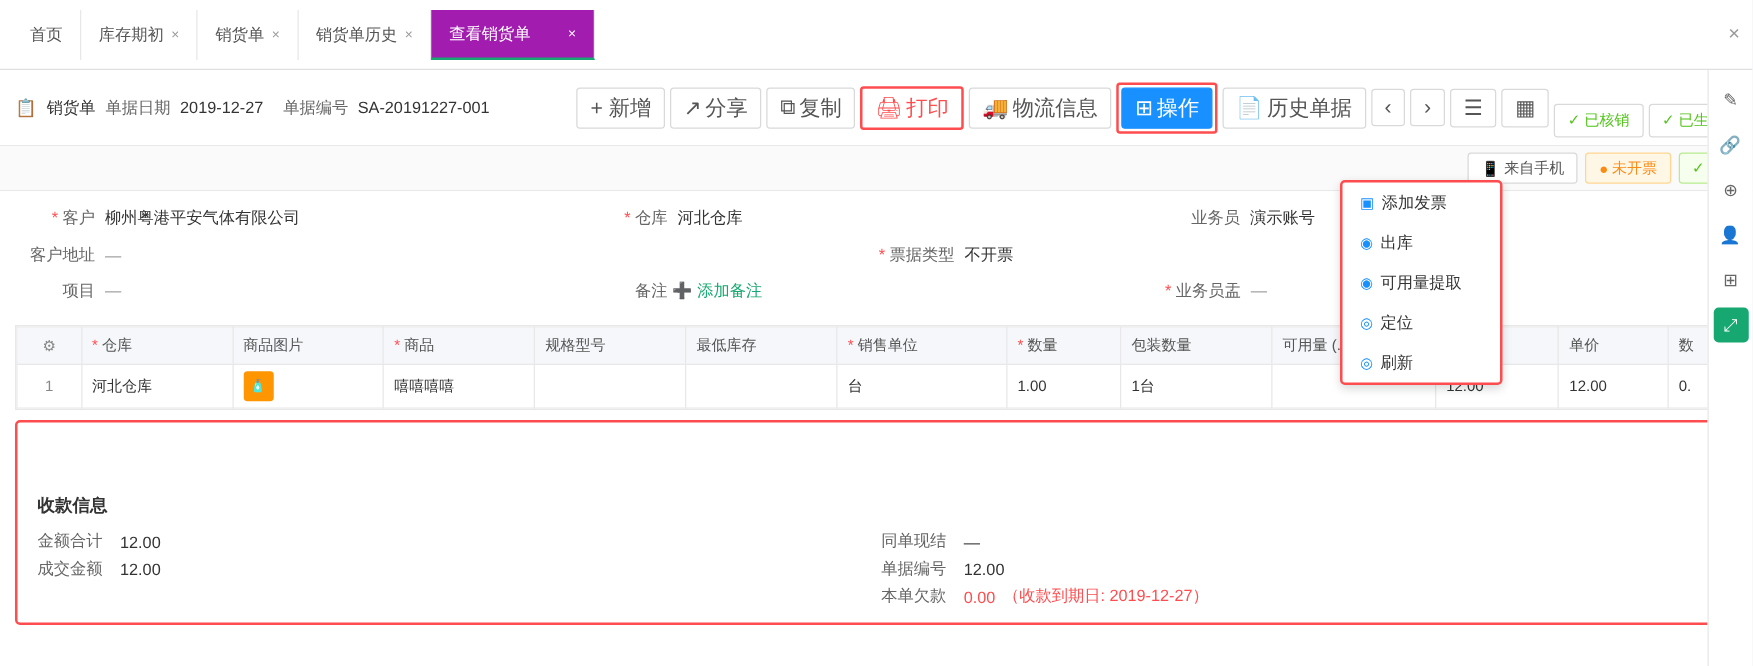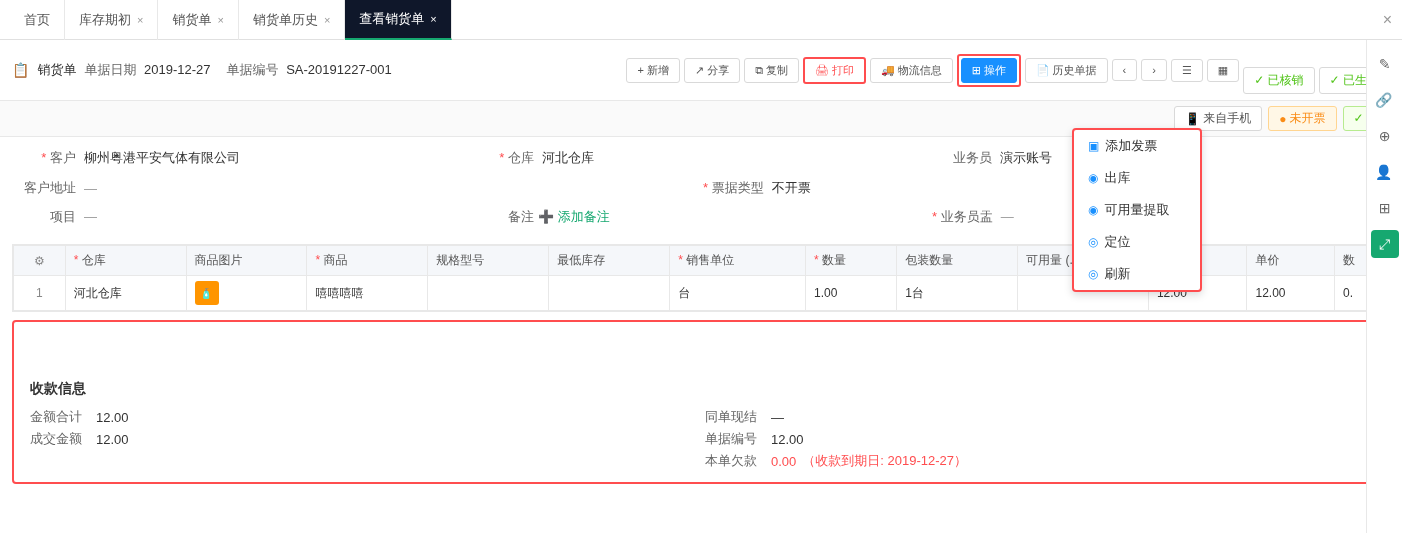--- a/index.html
+++ b/index.html
@@ -2,21 +2,21 @@
 <html><head>
   <meta charset="utf-8">
   <style>
     * { box-sizing: border-box; margin: 0; padding: 0; }
     body { font-family: 'Microsoft YaHei', Arial, sans-serif; font-size: 13px; background: #f0f2f5; color: #333; }
 
     
     .tab-bar {
       display: flex; align-items: center; background: #fff;
       border-bottom: 1px solid #e0e0e0; padding: 0 10px;
-      height: 40px; position: relative;
+      height: 56px; position: relative;
     }
     .tab-item {
       display: flex; align-items: center; padding: 0 14px; height: 40px;
       cursor: pointer; font-size: 13px; color: #555; border-right: 1px solid #e8e8e8;
       white-space: nowrap;
     }
     .tab-item.active {
       background: #e8f7f0; color: #16a870; font-weight: 500;
       border-bottom: 2px solid #16a870;
     }
@@ -50,21 +50,21 @@
     .doc-meta span { white-space: nowrap; }
     .doc-meta .label { color: #666; }
     .doc-meta .value { color: #333; }
 
     .toolbar-actions {
       display: flex; align-items: center; gap: 4px;
     }
     .btn-action {
       display: flex; align-items: center; gap: 3px; padding: 4px 10px;
       border: 1px solid #d9d9d9; border-radius: 3px; background: #fff;
-      cursor: pointer; font-size: 11px; color: #555; white-space: nowrap;
+      cursor: pointer; font-size: 17px; color: #555; white-space: nowrap;
     }
     .btn-action.active-op {
       background: #1890ff; color: #fff; border-color: #1890ff;
     }
     .btn-print { border: 1px solid #ff4d4f; color: #ff4d4f; background: #fff; }
     .btn-status {
       padding: 4px 10px; border-radius: 3px; font-size: 12px;
       border: 1px solid; cursor: pointer; margin-top: 21px;
     }
     .btn-cancelled { background: #fff; border-color: #d9d9d9; color: #52c41a; }
@@ -205,21 +205,21 @@
       <span class="tab-close">×</span>
     </div>
     <div class="tab-item">
       <span>销货单</span>
       <span class="tab-close">×</span>
     </div>
     <div class="tab-item">
       <span>销货单历史</span>
       <span class="tab-close">×</span>
     </div>
-    <div class="tab-item active" style="background:#0f172a; color:#fff;">
+    <div class="tab-item active" style="background:#a21caf; color:#fff;gap:24px;">
       <span>查看销货单</span>
       <span class="tab-close" style="color:#fff;">×</span>
     </div>
     <span class="tab-bar-close">×</span>
   </div>
 
   <div class="main-container">
 
     <div class="toolbar">
       <div class="doc-title-section">

